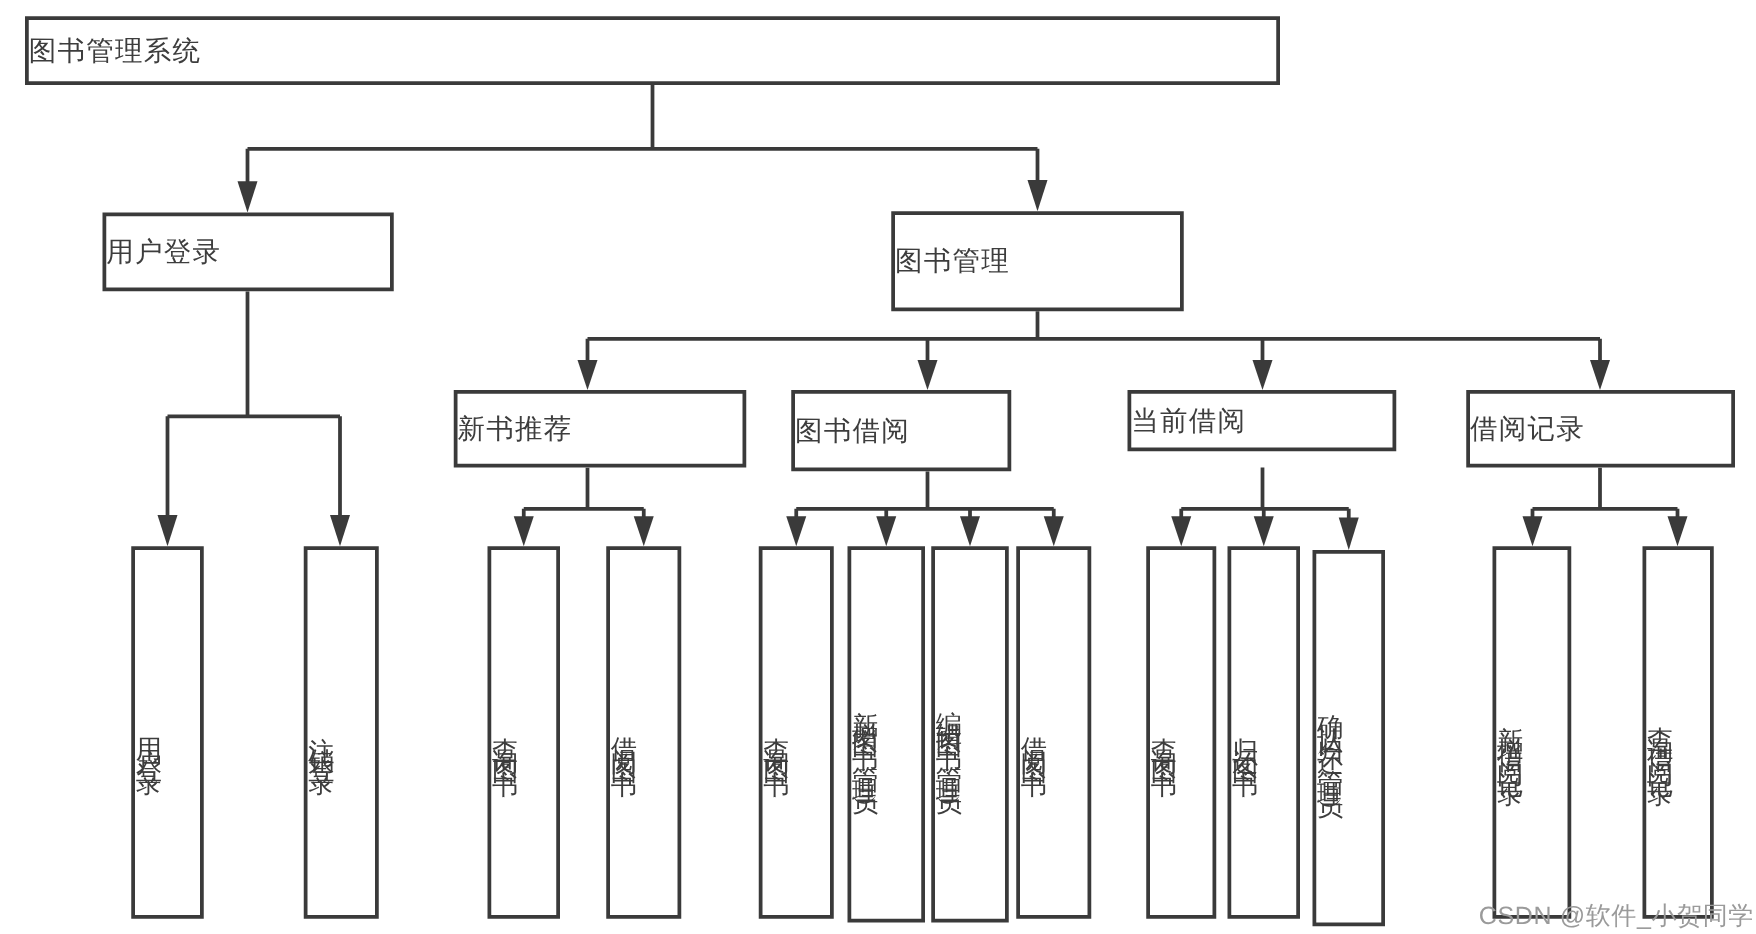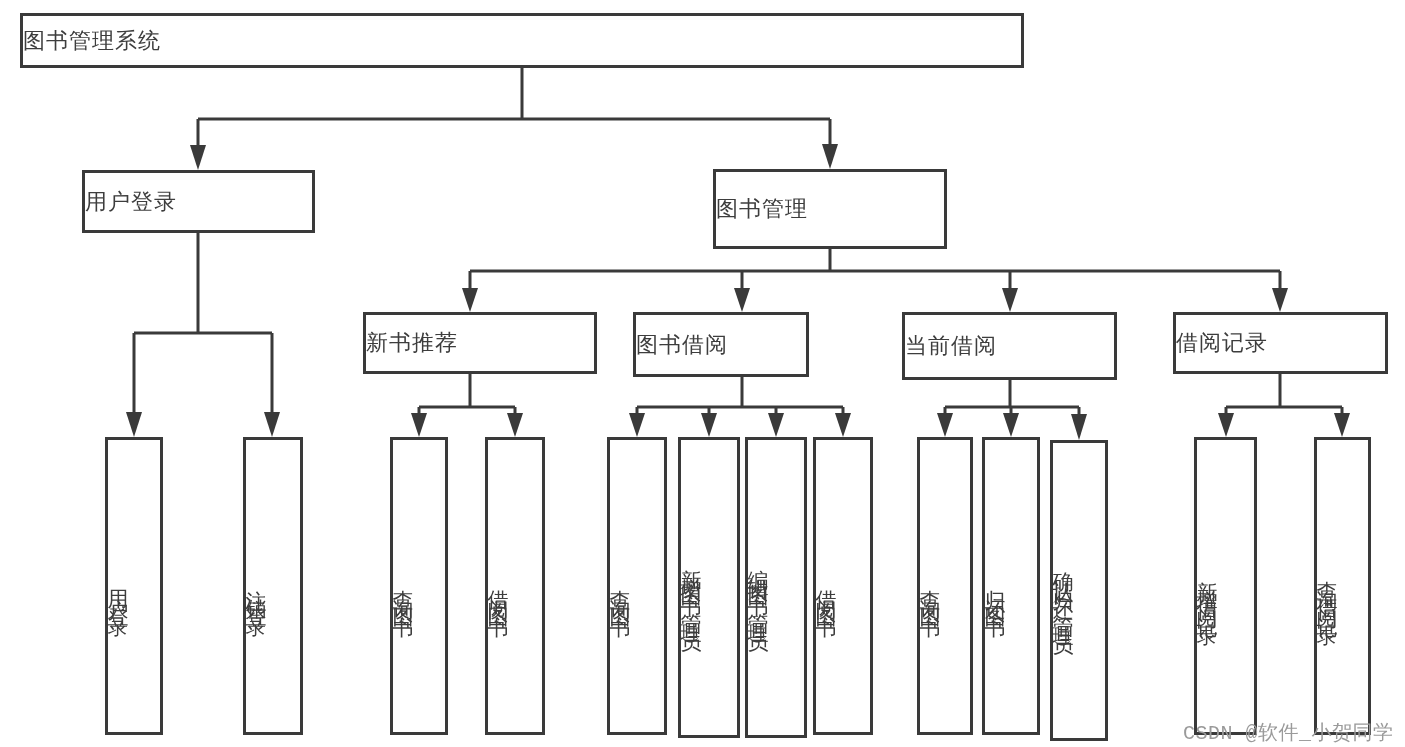--- a/index.html
+++ b/index.html
@@ -36,21 +36,20 @@
   }
   #watermark{
     position:absolute;
     left:1183px;
     top:719px;
     font-size:20px;
     color:#9a9a9a;
     letter-spacing:0.5px;
     white-space:nowrap;
     z-index:5;
-    font-family:Liberation Mono, monospace;
   }
 </style>
 </head>
 <body>
 
 <div id="canvas">
 
   <svg id="wires" viewBox="0 0 1405 747">
     <g stroke="#3a3a3a" stroke-width="3" fill="none">
 
@@ -101,21 +100,21 @@
   <div class="box h" style="left:713px;top:169px;width:234px;height:80px">
     <span>图书管理</span>
   </div>
 
   <div class="box h" style="left:363px;top:312px;width:234px;height:62px">
     <span>新书推荐</span>
   </div>
   <div class="box h" style="left:633px;top:312px;width:176px;height:65px">
     <span>图书借阅</span>
   </div>
-  <div class="box h" style="left:902px;top:312px;width:215px;height:68px">
+  <div class="box h" style="left:902px;top:312px;width:215px;height:49px">
     <span>当前借阅</span>
   </div>
   <div class="box h" style="left:1173px;top:312px;width:215px;height:62px">
     <span>借阅记录</span>
   </div>
 
   <div class="box v" style="left:105px;top:437px;width:58px;height:298px">
     <span>用户登录</span>
   </div>
   <div class="box v" style="left:243px;top:437px;width:60px;height:298px">

